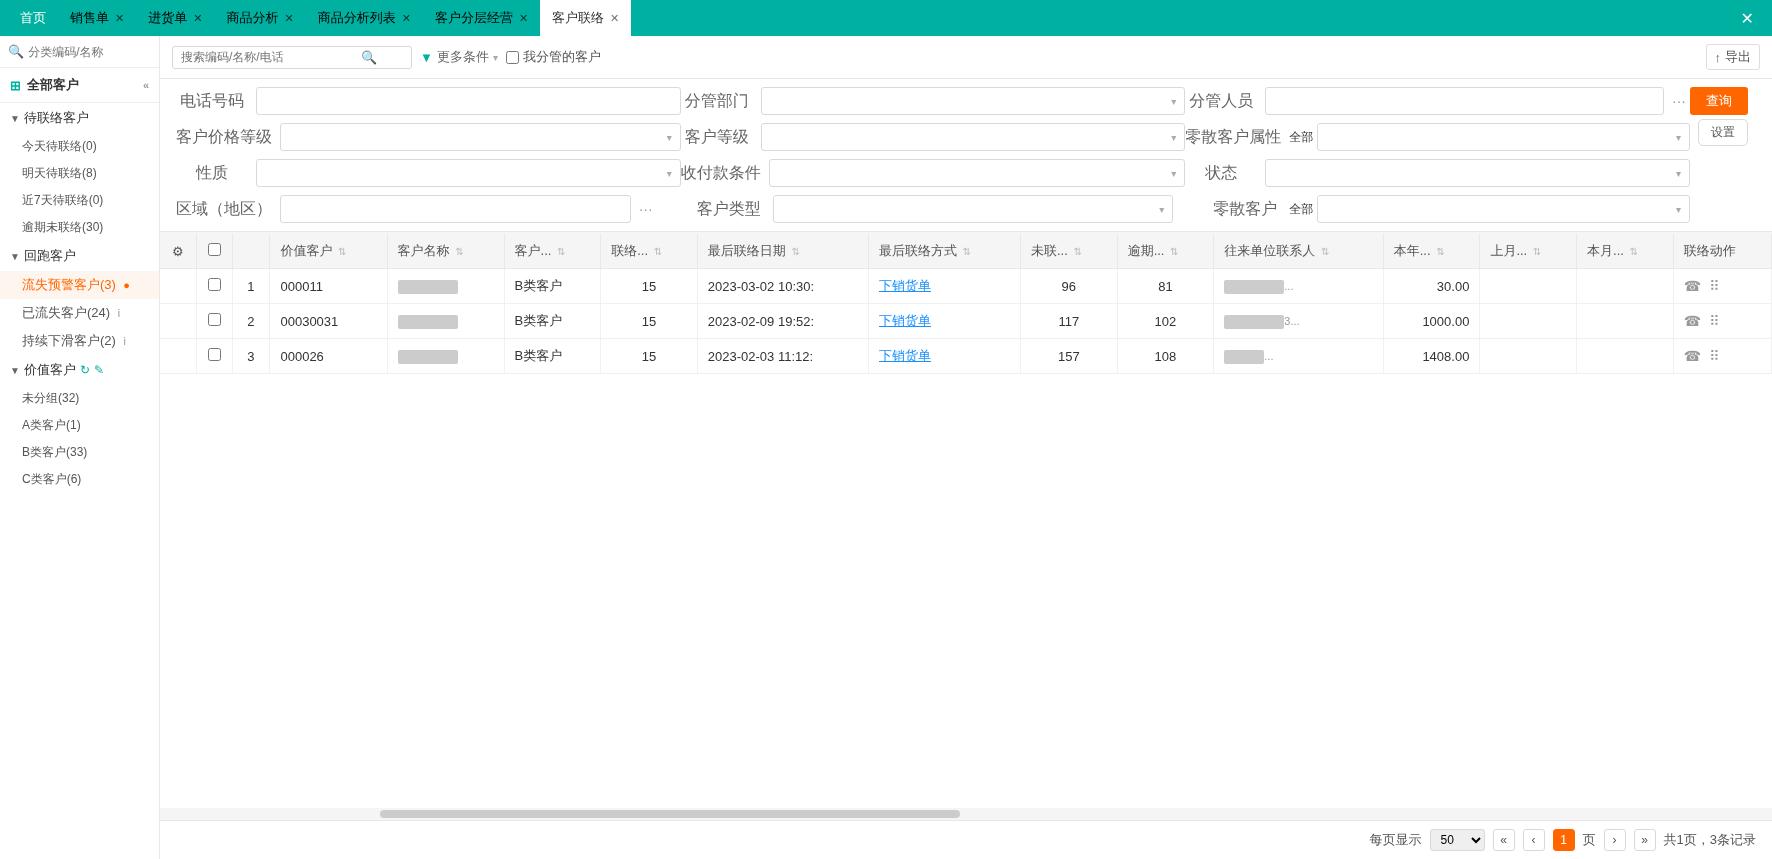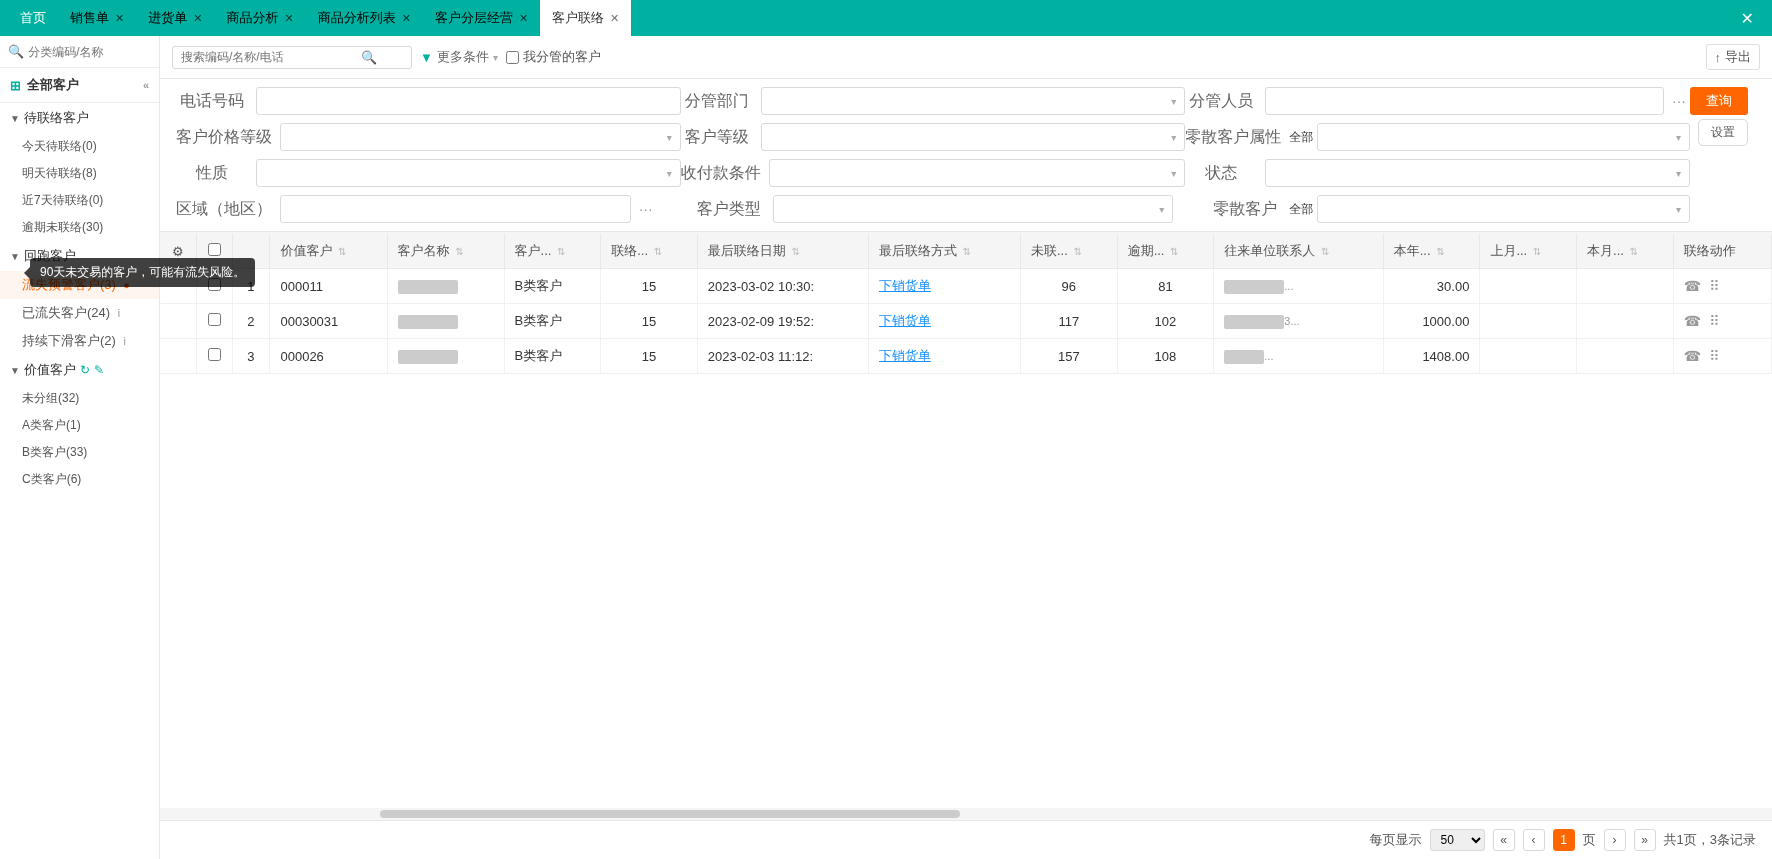--- a/index.html
+++ b/index.html
@@ -524,21 +524,20 @@
       <span class="arrow">▼</span>
       <span>价值客户</span>
       <span style="margin-left:4px;color:#00b0a0;cursor:pointer;font-size:12px;">↻</span>
       <span style="margin-left:4px;color:#00b0a0;cursor:pointer;font-size:12px;">✎</span>
     </div>
     <div class="sidebar-item">未分组(32)</div>
     <div class="sidebar-item">A类客户(1)</div>
     <div class="sidebar-item">B类客户(33)</div>
     <div class="sidebar-item">C类客户(6)</div>
 
-    <div class="sidebar-tooltip">90天未交易的客户，可能有流失风险。</div>
   </div>
 
   <div class="content-area">
 
     <div class="filter-bar">
       <div class="search-input-wrap">
         <input type="text" placeholder="搜索编码/名称/电话" style="">
         <span class="search-btn">🔍</span>
       </div>
       <div class="more-filters-btn">

